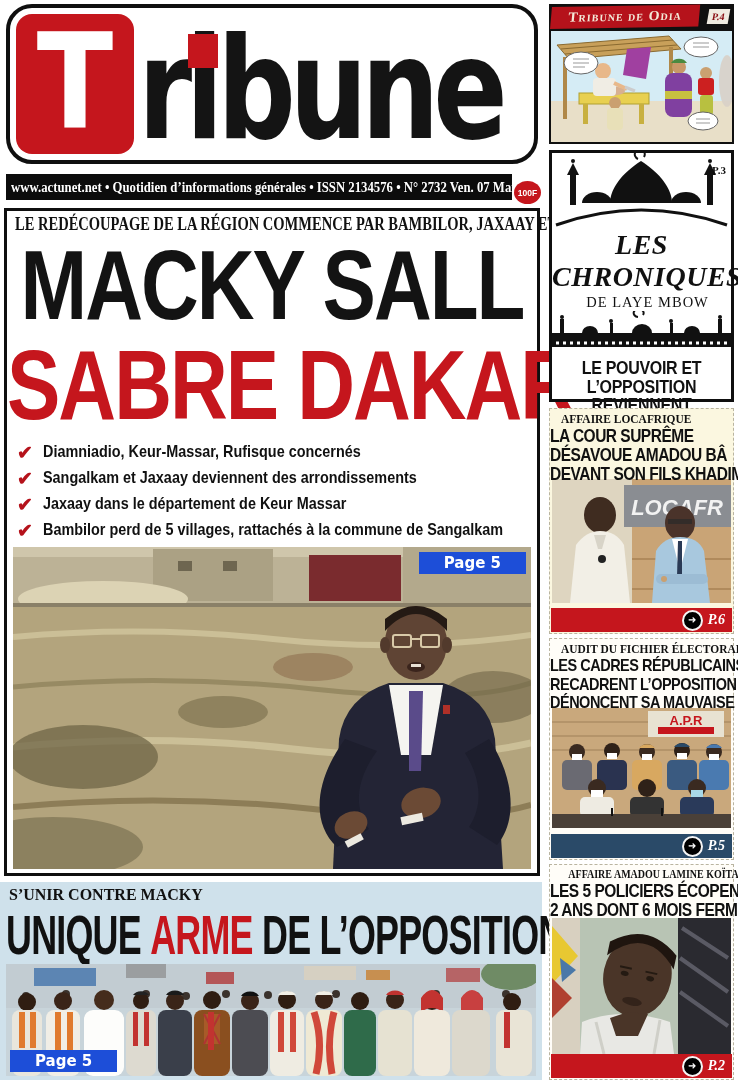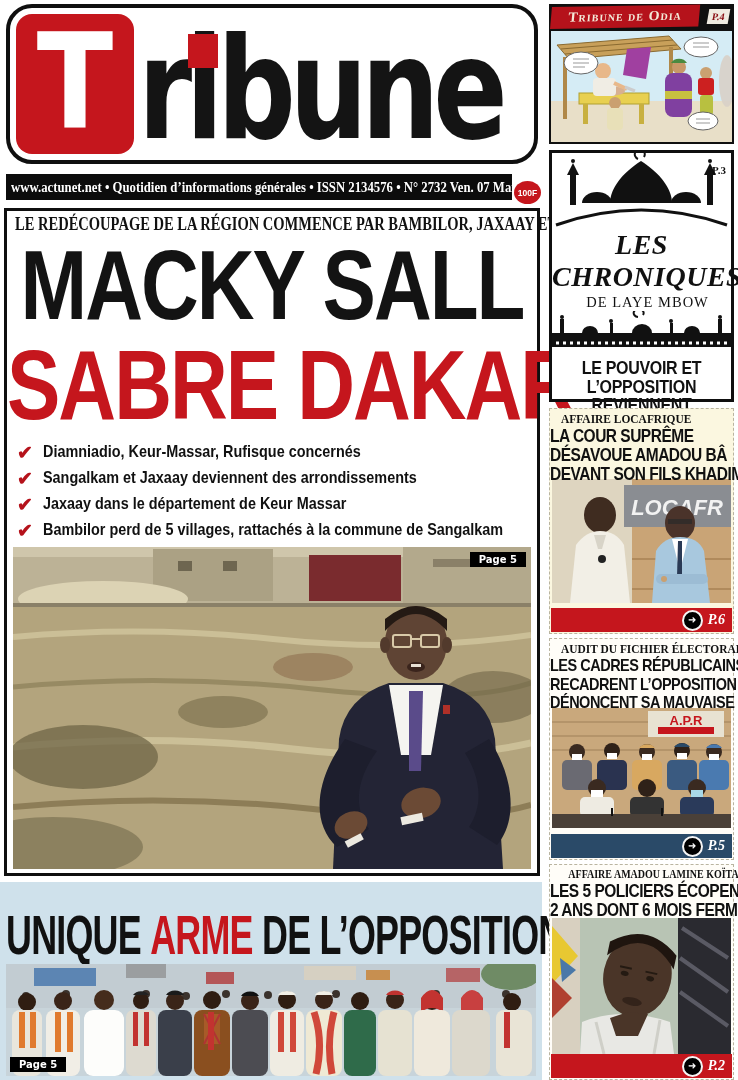--- a/index.html
+++ b/index.html
@@ -37,22 +37,22 @@
         transform-origin:center top;white-space:nowrap;}
   #hl1{top:26px;color:#131313;}
   #hl2{top:126px;color:#c5161d;}
   #bullets{position:absolute;left:10px;top:228px;width:520px;}
   .bullet{display:flex;align-items:center;height:26px;}
   .bullet .chk{color:#b5121b;font-size:19px;font-weight:bold;width:26px;flex:none;}
   .bullet .btxt{font-weight:bold;font-size:16px;white-space:nowrap;
         transform:scale(0.9,1.05);transform-origin:left center;}
   #lead-photo{position:absolute;left:6px;top:336px;width:518px;height:322px;overflow:hidden;
         background:#b3a47d;}
-  .page-tag{position:absolute;background:#000000;color:#fff;font-weight:bold;font-size:10px;
-        padding:2px 9px;font-family:"DejaVu Sans",sans-serif;}
+  .page-tag{position:absolute;background:#1d4ed8;color:#fff;font-weight:bold;font-size:15px;
+        padding:2px 25px;font-family:"DejaVu Sans",sans-serif;}
   #lead-page-tag{top:5px;right:5px;}
 
   
   #second{position:absolute;left:0;top:882px;width:542px;height:198px;background:#cfe1eb;}
   #second-kicker{position:absolute;left:9px;top:4px;font-family:"Liberation Serif",serif;
         font-weight:bold;font-size:16px;}
   #second-hl{position:absolute;left:6px;top:22px;display:flex;gap:12px;white-space:nowrap;
         font-weight:bold;font-size:46px;line-height:50px;letter-spacing:-1px;
         transform:scale(0.78,1.22);transform-origin:left top;}
   #second-hl .red{color:#c5161d;}
@@ -190,20 +190,21 @@
           <ellipse cx="128" cy="224" rx="20" ry="15" fill="#6b4a35" transform="rotate(-15 128 224)"></ellipse>
           <rect x="108" y="236" width="22" height="8" fill="#ece9e0" transform="rotate(-12 119 240)"></rect>
           <rect x="52" y="258" width="18" height="7" fill="#ece9e0" transform="rotate(-28 61 261)"></rect>
         </g>
       </svg>
       <div id="lead-page-tag" class="page-tag">Page 5</div>
     </div>
   </div>
 
   <div id="second">
+    <div id="second-kicker">S’UNIR CONTRE MACKY</div>
     <div id="second-hl">
       <span>UNIQUE</span>
       <span class="red">ARME</span>
       <span>DE L’OPPOSITION</span>
     </div>
     <div id="second-photo">
       <svg width="530" height="112" viewBox="0 0 530 112">
         <rect x="0" y="0" width="530" height="44" fill="#c2ccd2"></rect>
         <rect x="28" y="4" width="62" height="18" fill="#3a6ea8" opacity="0.75"></rect>
         <rect x="120" y="0" width="40" height="14" fill="#8a8a8a" opacity="0.7"></rect>

